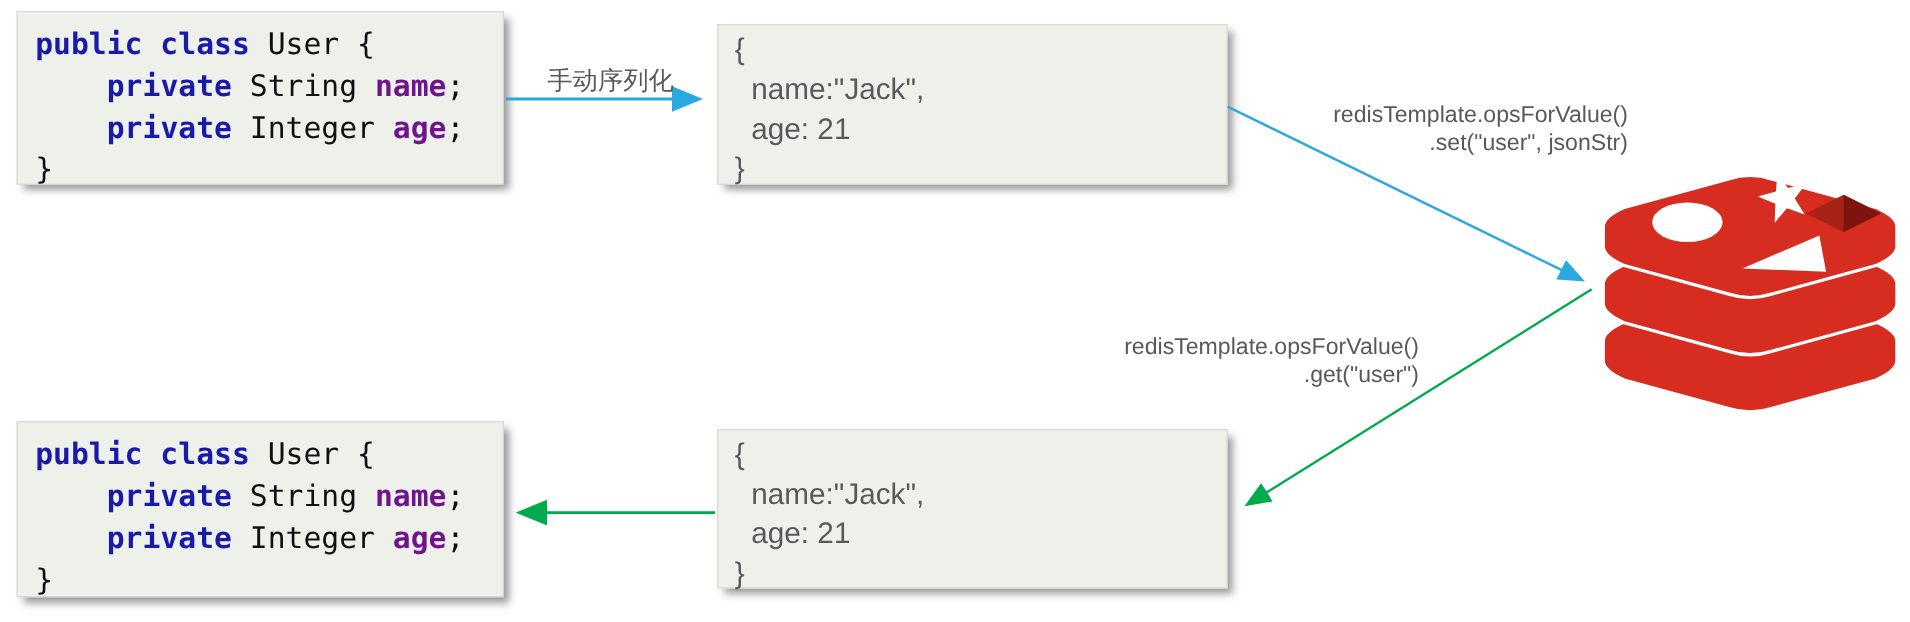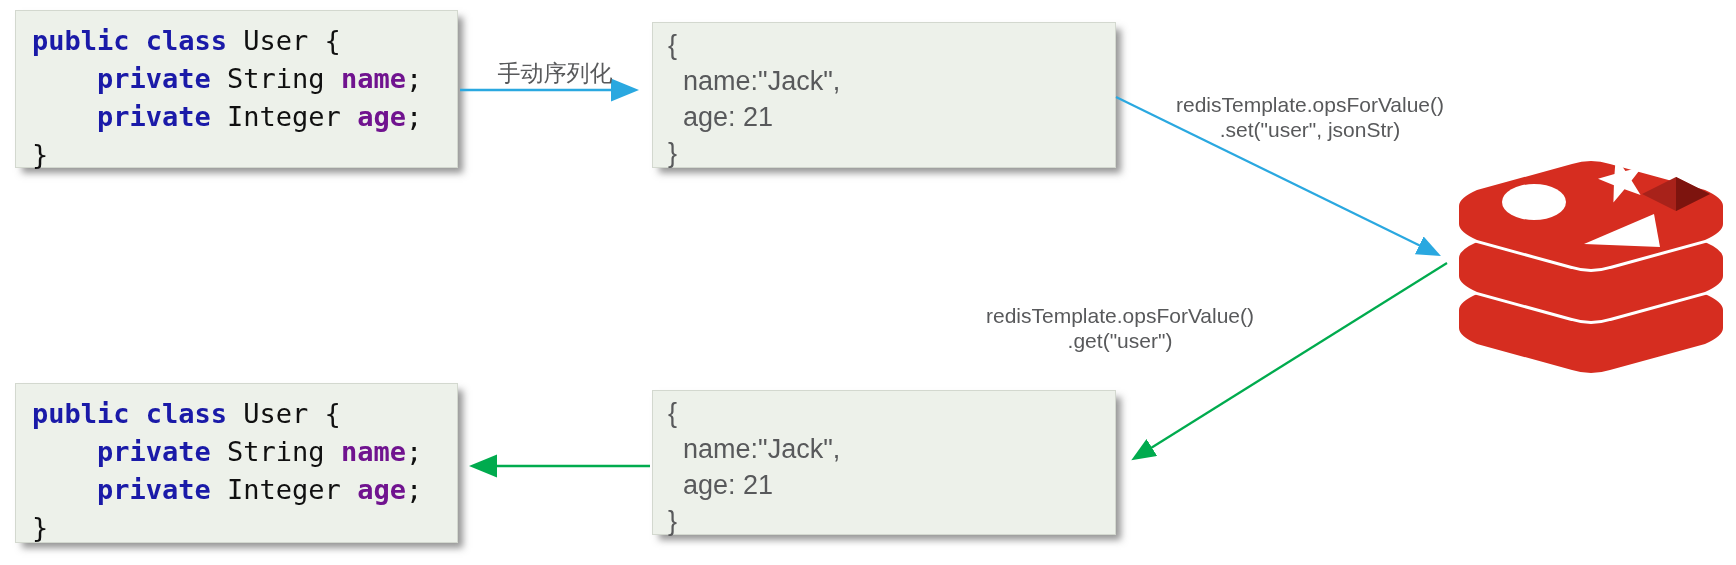--- a/index.html
+++ b/index.html
@@ -32,21 +32,21 @@
     padding:4px 10px 0 15px;
     white-space:pre;
     color:var(--gray-text,#58595b);
   }
   .flow-label {
     position:absolute;
     color:var(--gray-text,#58595b);
     text-align:center;
   }
   .cn { font-size:23px; }
-  .api { font-size:21px; line-height:25px; }
+  .api { font-size:21px; line-height:25px;text-align:right; }
   .arrow-layer { position:absolute; left:0; top:0; width:1736px; height:565px; pointer-events:none; }
   .redis-logo { position:absolute; left:1452px; top:150px; width:278px; height:225px; }
 </style>
 </head>
 <body>
 
 <div class="stage">
 
   <div class="box code-box" style="left:15px; top:10px; width:443px; height:158px;"><div><span class="tk-keyword">public class</span><span class="tk-plain"> User {</span></div><div><span class="tk-plain">    </span><span class="tk-keyword">private</span><span class="tk-plain"> String </span><span class="tk-field">name</span><span class="tk-plain">;</span></div><div><span class="tk-plain">    </span><span class="tk-keyword">private</span><span class="tk-plain"> Integer </span><span class="tk-field">age</span><span class="tk-plain">;</span></div><div><span class="tk-plain">}</span></div></div>
 

